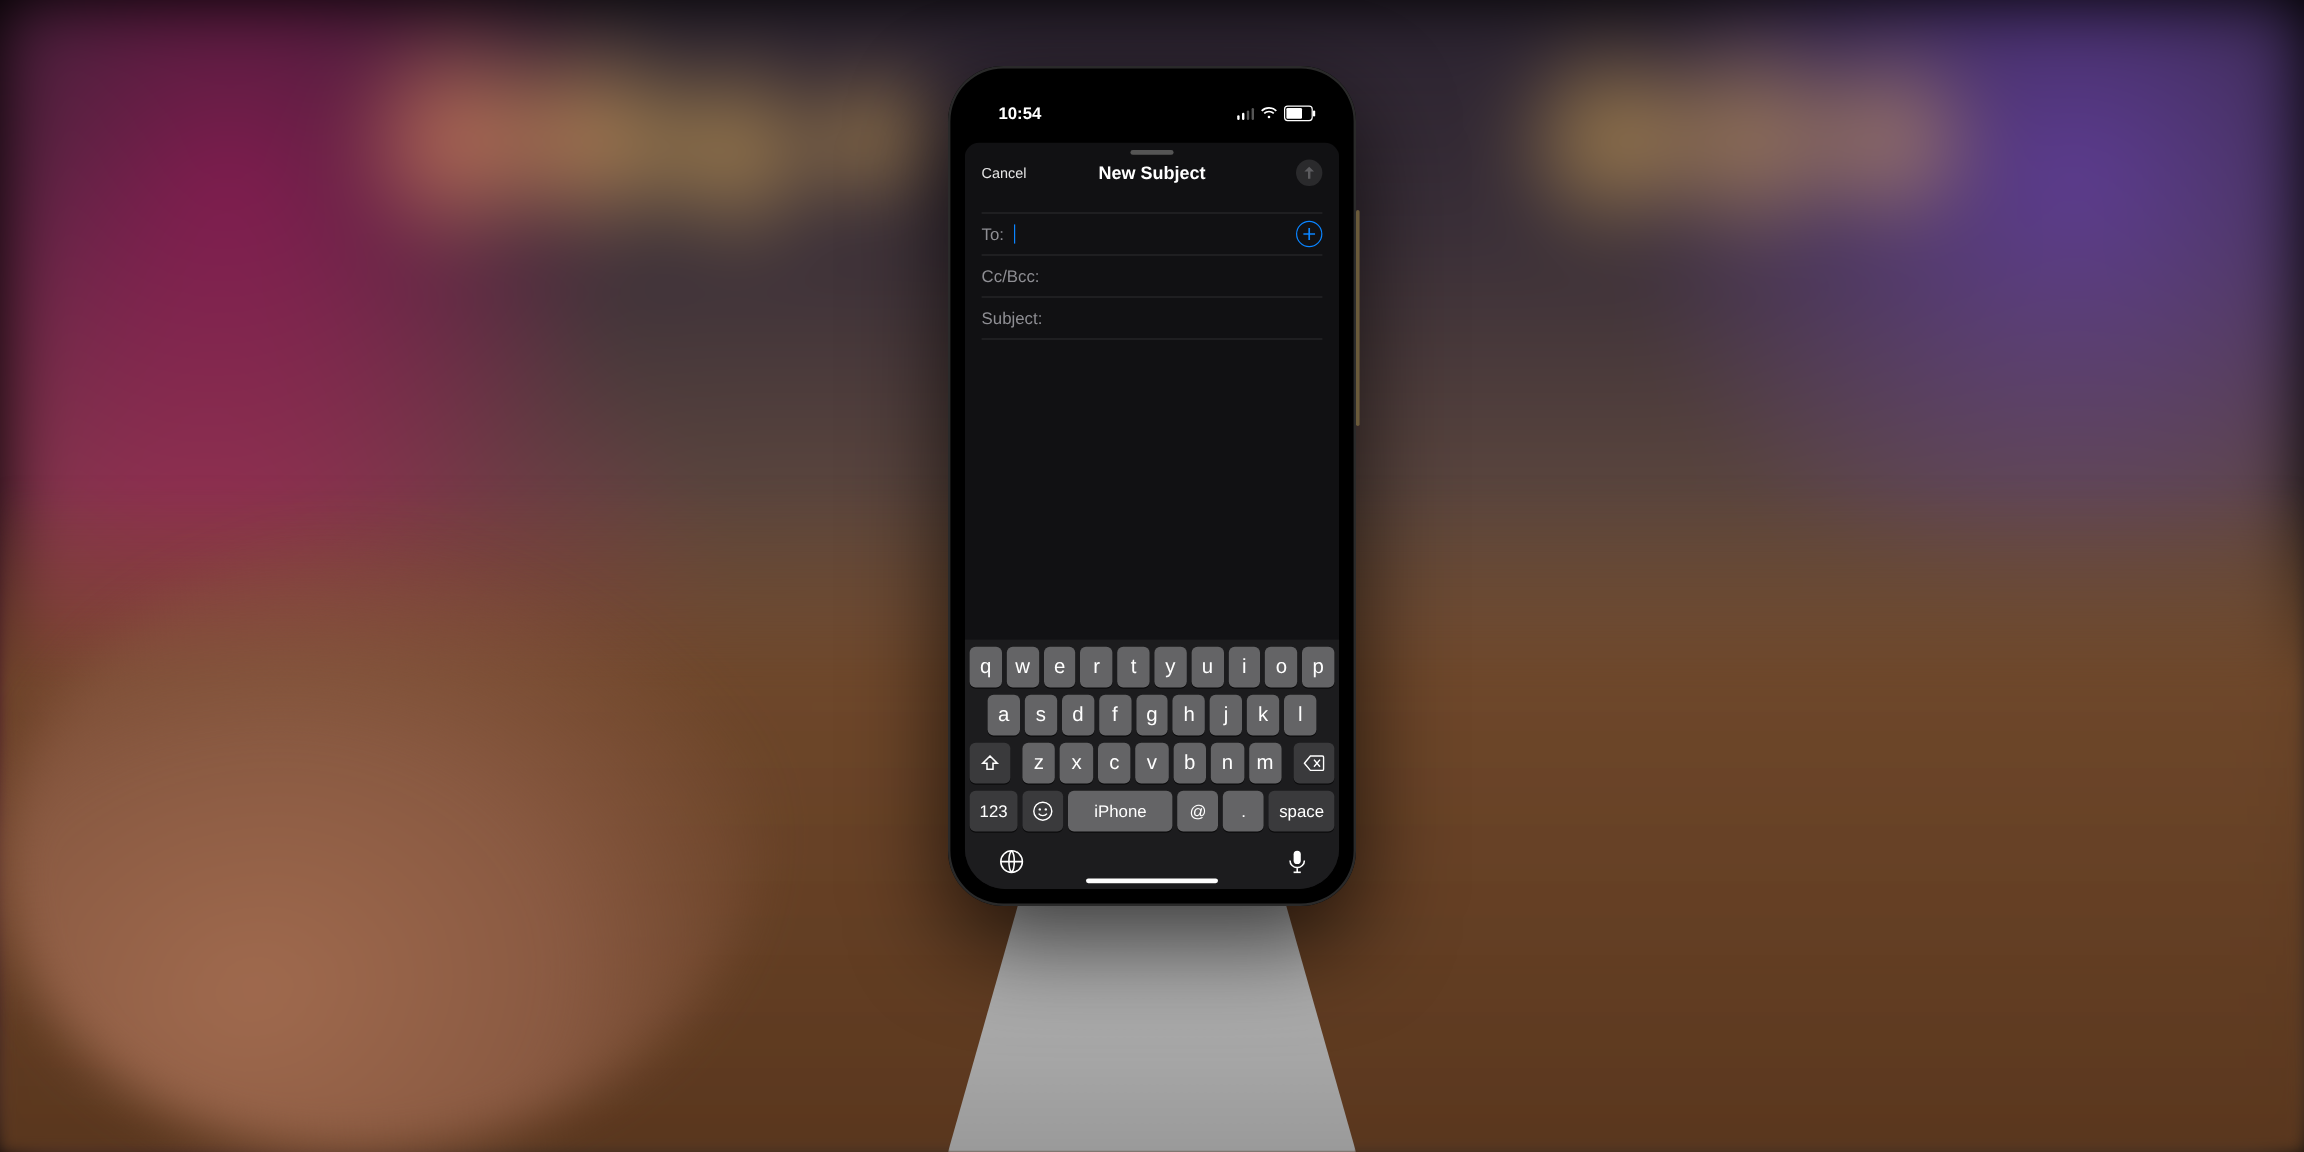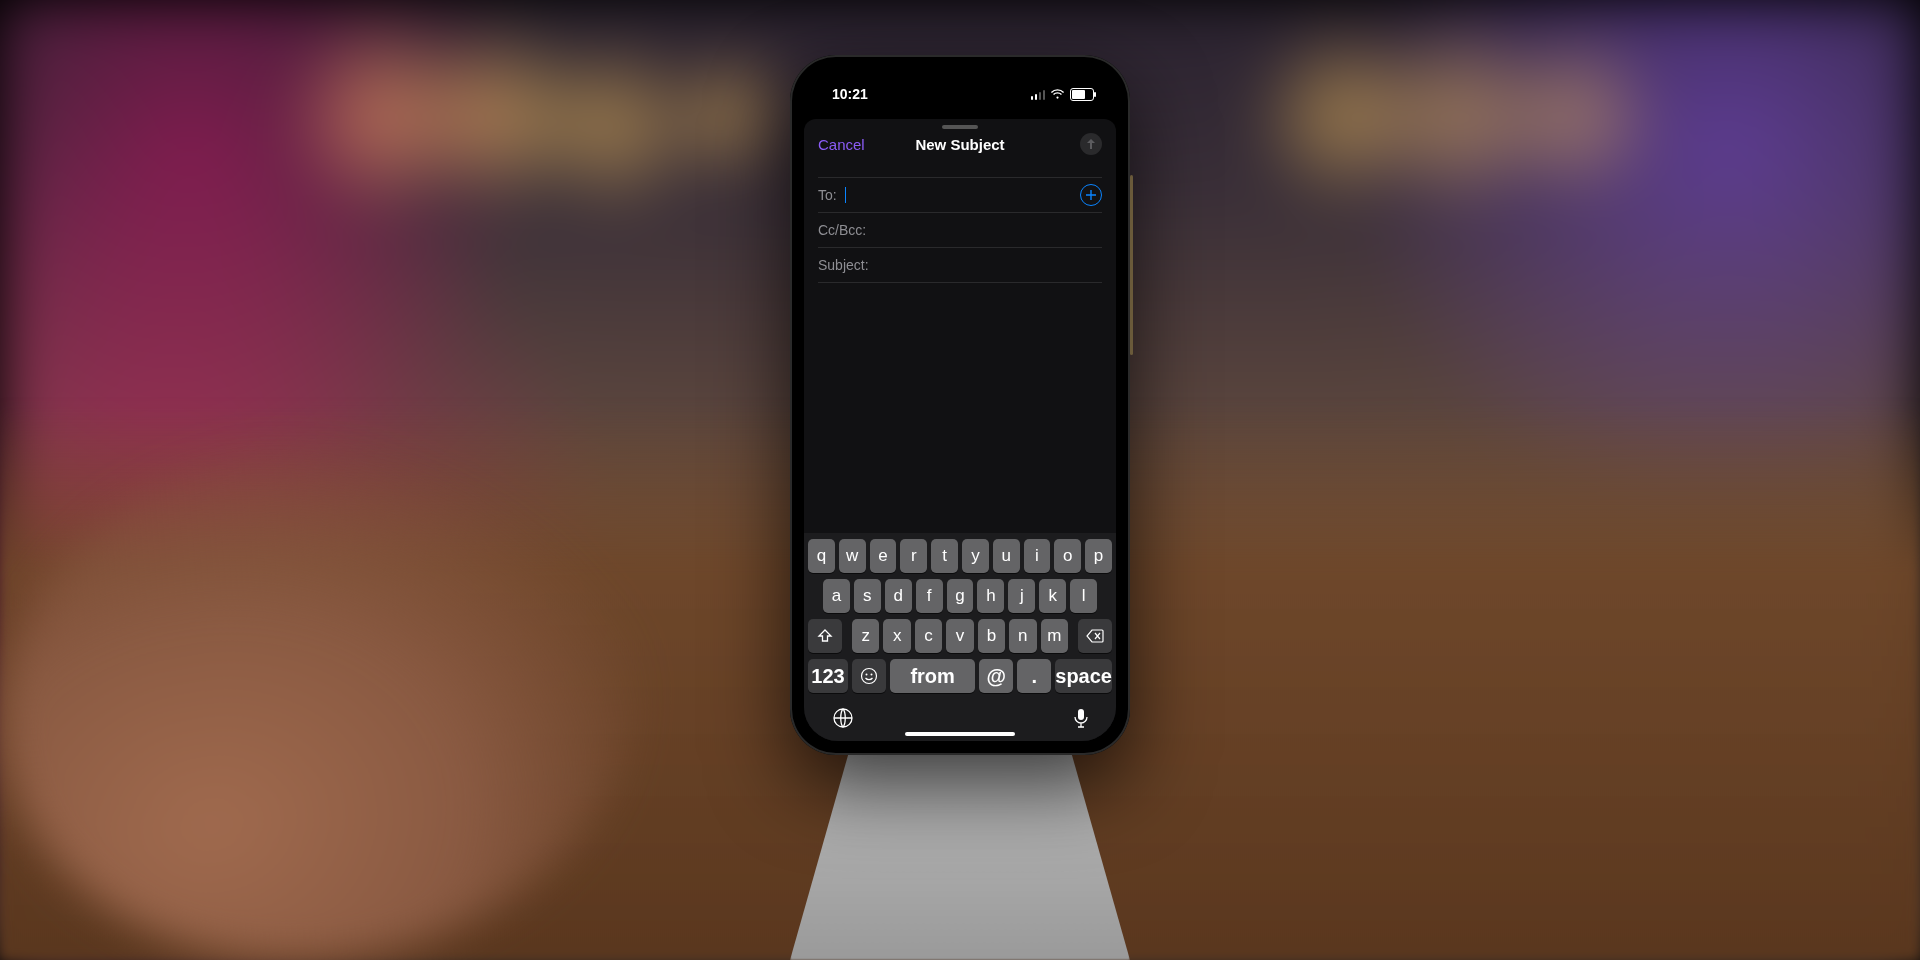--- a/index.html
+++ b/index.html
@@ -143,21 +143,21 @@
     width: 36px; height: 4px; background: #555; border-radius: 3px;
     margin: 6px auto 0;
   }
   .sheet-header {
     display: flex;
     align-items: center;
     justify-content: space-between;
     padding: 4px 14px 10px;
     position: relative;
   }
-  .cancel { color: #8b5cf6; font-size: 15px; }
+  .cancel { color: #e5e5e5; font-size: 12px; }
   .title {
     position: absolute;
     left: 0; right: 0;
     text-align: center;
     font-size: 15px;
     font-weight: 600;
     pointer-events: none;
   }
   .send-btn {
     width: 22px; height: 22px; border-radius: 50%;
@@ -209,21 +209,21 @@
     color:#fff;
     border-radius:5px;
     display:flex; align-items:center; justify-content:center;
     font-size:17px;
     box-shadow: 0 1px 0 rgba(0,0,0,0.6);
   }
   .key.fn { background:#3a3a3c; font-size:13px; }
   .krow.r2 { padding: 0 15px; }
   .krow.r3 .key.fn { flex: 0 0 34px; }
   .krow.r3 { padding: 0 0; }
-  .krow.r4 .key { font-size:20px;font-weight:bold; }
+  .krow.r4 .key { font-size:14px; }
   .space-key { flex: 3.2; font-size: 14px; }
   .return-key { flex: 2; font-size:14px; }
   .num-key, .emoji-key, .at-key, .dot-key { flex: 0 0 34px; }
   .num-key{ flex:0 0 40px; }
 
   .kb-footer {
     display:flex; justify-content:space-between; align-items:center;
     padding: 8px 24px 6px;
   }
   .kb-footer svg { fill:#fff; }
@@ -241,21 +241,21 @@
 <div class="desk"></div>
 <div class="hand"></div>
 <div class="stand"></div>
 
 <div class="phone">
   <div class="phone-edge"></div>
   <div class="screen">
     <div class="notch"></div>
 
     <div class="status-bar">
-      <span>10:21</span>
+      <span>10:54</span>
       <div class="status-right">
         <div class="bars">
           <span></span>
             <span></span>
             <span></span>
             <span></span>
         </div>
         <svg class="wifi-icon" viewBox="0 0 16 12">
             <path d="M8 10.5a1.2 1.2 0 100-2.4 1.2 1.2 0 000 2.4zM4.2 6.6a5.4 5.4 0 017.6 0l1.1-1.1a7 7 0 00-9.8 0l1.1 1.1zM1.9 4.3a8.6 8.6 0 0112.2 0L15.2 3.2a10.2 10.2 0 00-14.4 0l1.1 1.1z" fill="#fff"></path>
           </svg>
@@ -345,21 +345,21 @@
         <div class="krow r4">
           <div class="key fn num-key">123</div>
           <div class="key fn emoji-key">
             <svg width="18" height="18" viewBox="0 0 18 18">
                 <circle cx="9" cy="9" r="7.5" fill="none" stroke="#fff" stroke-width="1.2"></circle>
                 <circle cx="6.5" cy="7.5" r="1" fill="#fff"></circle>
                 <circle cx="11.5" cy="7.5" r="1" fill="#fff"></circle>
                 <path d="M5.5 11a4.5 4.5 0 007 0" fill="none" stroke="#fff" stroke-width="1.2"></path>
               </svg>
           </div>
-          <div class="key space-key">from</div>
+          <div class="key space-key">iPhone</div>
           <div class="key at-key">@</div>
           <div class="key dot-key">.</div>
           <div class="key fn return-key">space</div>
         </div>
         <div class="kb-footer">
           <svg width="22" height="22" viewBox="0 0 22 22">
               <circle cx="11" cy="11" r="9" fill="none" stroke="#fff" stroke-width="1.3"></circle>
               <path d="M2 11h18M11 2c3 3 3 15 0 18M11 2c-3 3-3 15 0 18" fill="none" stroke="#fff" stroke-width="1.3"></path>
             </svg>
           <svg width="14" height="20" viewBox="0 0 14 20">

